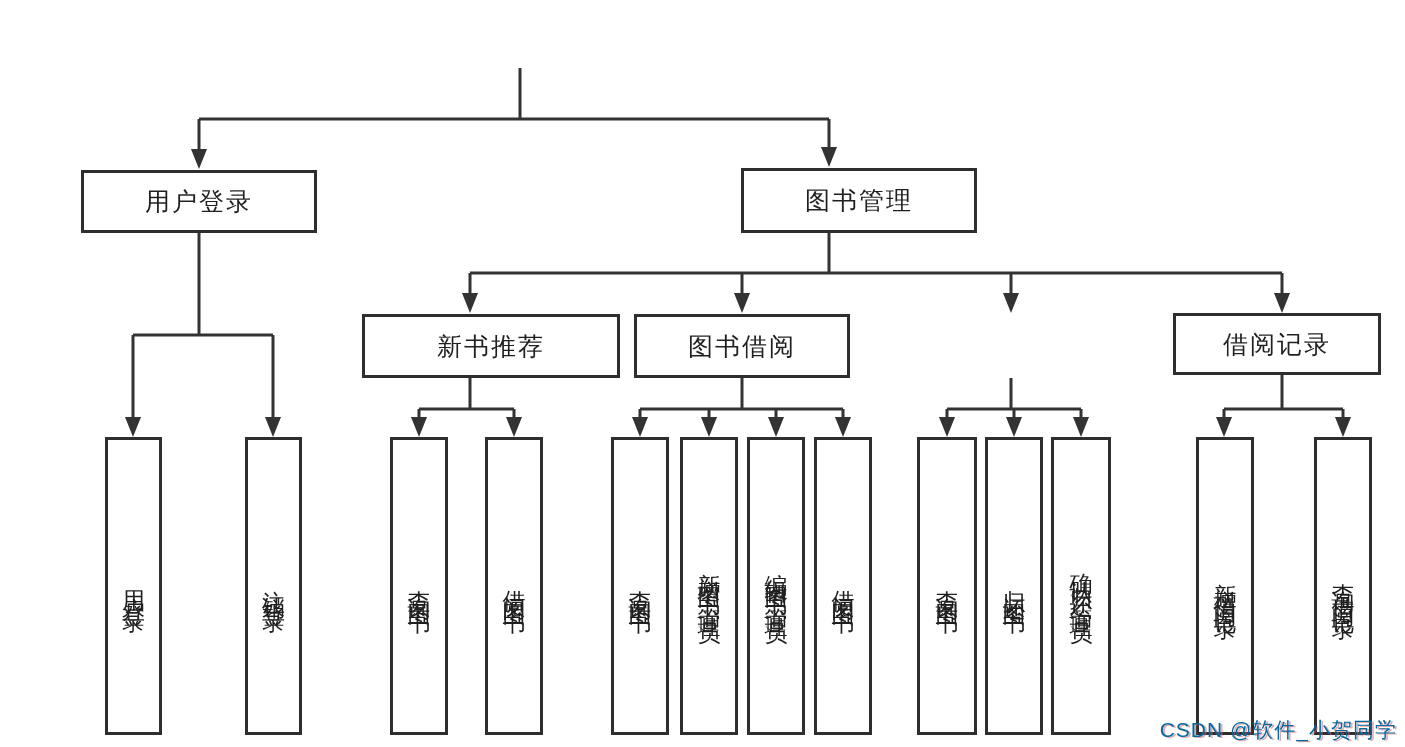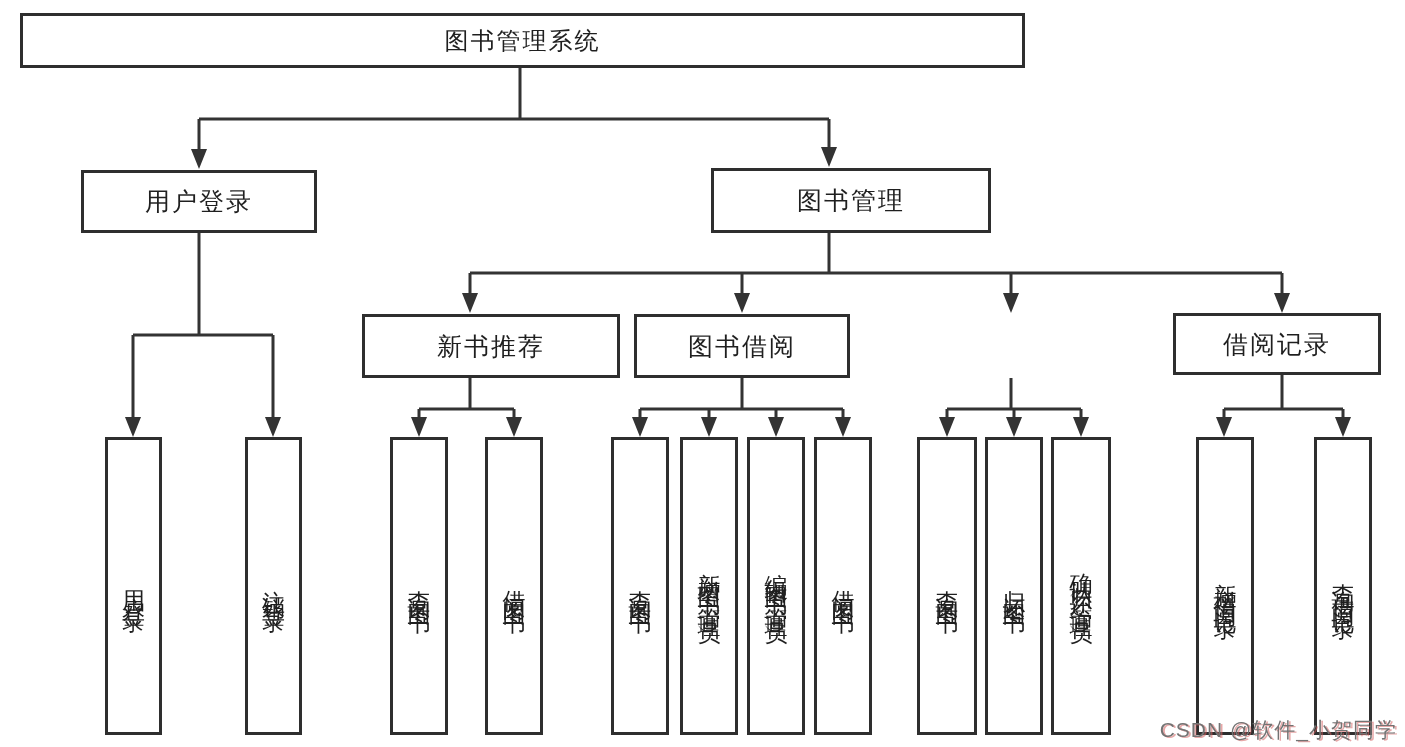--- a/index.html
+++ b/index.html
@@ -13,21 +13,21 @@
     border:3px solid #2e2e2e; display:flex; align-items:center; justify-content:center;
   }
   .node.h span { font-size:25px; letter-spacing:2px; white-space:nowrap; }
   .node.root span { font-size:24px; }
   .node.v .vtext {
     writing-mode:vertical-rl; text-orientation:mixed;
     font-size:23px; letter-spacing:7px; line-height:1;
   }
   .watermark {
     position:absolute; right:8px; bottom:3px;
-    font-size:21px; letter-spacing:1px; color:#737373;
+    font-size:21px; letter-spacing:1px; color:#0369a1;
     text-shadow:2px 1px 0 rgba(212,96,96,0.55);
     white-space:nowrap;
   }
 </style>
 </head>
 <body>
 
 <div class="stage">
 
   <svg class="connectors" width="1405" height="747" viewBox="0 0 1405 747">
@@ -63,28 +63,25 @@
       <polygon points="768,417 784,417 776,437"></polygon>
       <polygon points="835,417 851,417 843,437"></polygon>
       <polygon points="939,417 955,417 947,437"></polygon>
       <polygon points="1006,417 1022,417 1014,437"></polygon>
       <polygon points="1073,417 1089,417 1081,437"></polygon>
       <polygon points="1216,417 1232,417 1224,437"></polygon>
       <polygon points="1335,417 1351,417 1343,437"></polygon>
     </g>
   </svg>
 
-  <div class="node h root" style="left:20px;top:13px;width:1005px;height:55px">
-    <span>图书管理系统</span>
-  </div>
 
   <div class="node h" style="left:81px;top:170px;width:236px;height:63px">
     <span>用户登录</span>
   </div>
-  <div class="node h" style="left:711px;top:168px;width:280px;height:65px">
+  <div class="node h" style="left:741px;top:168px;width:236px;height:65px">
     <span>图书管理</span>
   </div>
 
   <div class="node h" style="left:362px;top:314px;width:258px;height:64px">
     <span>新书推荐</span>
   </div>
   <div class="node h" style="left:634px;top:314px;width:216px;height:64px">
     <span>图书借阅</span>
   </div>
   <div class="node h" style="left:1173px;top:313px;width:208px;height:62px">

